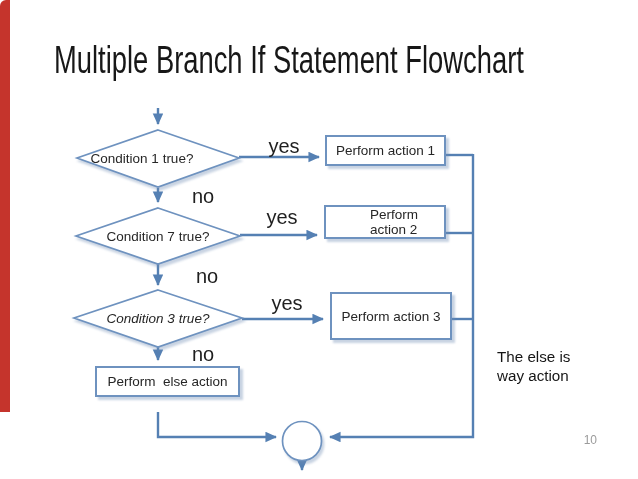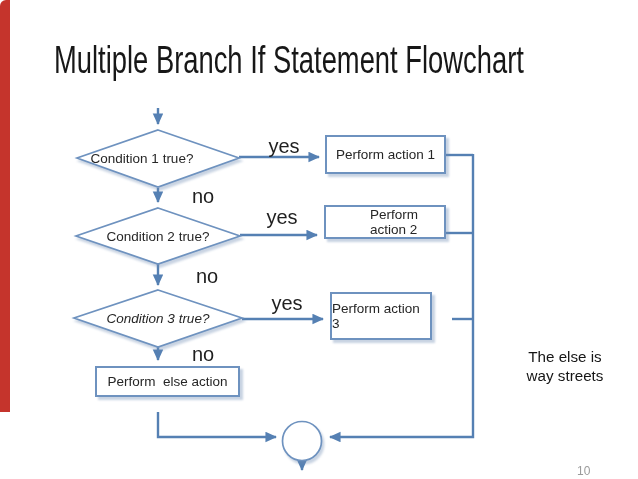--- a/index.html
+++ b/index.html
@@ -26,25 +26,25 @@
   .diamond-label{
     position:absolute;z-index:3;display:flex;align-items:center;justify-content:center;
     font-size:13.5px;color:#262626;text-align:center;
   }
   .edge-label{
     position:absolute;z-index:3;font-size:20px;color:#1f1f1f;
     display:flex;align-items:center;justify-content:center;
   }
   .note{
     position:absolute;left:497px;top:347px;width:136px;z-index:3;
-    font-size:15.2px;line-height:19.4px;color:#151515;text-align:center;
+    font-size:15.2px;line-height:19.4px;color:#151515;
   }
   .page-number{
-    position:absolute;left:577px;top:464px;width:20px;z-index:3;
-    font-size:12px;color:#9b9b9b;text-align:left;
+    position:absolute;left:577px;top:433px;width:20px;z-index:3;
+    font-size:12px;color:#9b9b9b;text-align:right;
   }
   .pre{white-space:pre;}
 </style>
 </head>
 <body>
 
 <div class="slide">
 
   <div class="accent-bar"></div>
 
@@ -74,44 +74,44 @@
     </g>
 
     <g fill="#ffffff" stroke="#6e92bf" stroke-width="1.7">
       <polygon class="shape" points="158,130 239,158 158,187 77,158"></polygon>
       <polygon class="shape" points="158,208 240,236 158,264 76,236"></polygon>
       <polygon class="shape" points="158,290 242,318 158,347 74,318"></polygon>
       <circle class="shape" cx="302" cy="441" r="19.5"></circle>
     </g>
   </svg>
 
-  <div class="action-box" style="left:325px;top:135px;width:121px;height:39px;">
+  <div class="action-box" style="left:325px;top:135px;width:121px;height:31px;">
     <span>Perform action 1</span>
   </div>
   <div class="action-box" style="left:324px;top:205px;width:122px;height:34px;padding-left:44px;">
     <span>Perform action 2</span>
   </div>
-  <div class="action-box" style="left:330px;top:292px;width:102px;height:48px;">
+  <div class="action-box" style="left:330px;top:292px;width:122px;height:48px;">
     <span>Perform action 3</span>
   </div>
   <div class="action-box pre" style="left:95px;top:366px;width:145px;height:31px;">
     <span class="pre">Perform  else action</span>
   </div>
 
   <div class="diamond-label" style="left:62px;top:146px;width:160px;height:24px;">Condition 1 true?</div>
-  <div class="diamond-label" style="left:78px;top:224px;width:160px;height:24px;">Condition 2 true?</div>
+  <div class="diamond-label" style="left:78px;top:224px;width:160px;height:24px;">Condition 7 true?</div>
   <div class="diamond-label" style="left:78px;top:306px;width:160px;height:24px;font-style:italic;">Condition 3 true?</div>
 
   <div class="edge-label" style="left:269px;top:138px;width:30px;height:16px;">yes</div>
   <div class="edge-label" style="left:267px;top:209px;width:30px;height:16px;">yes</div>
   <div class="edge-label" style="left:272px;top:295px;width:30px;height:16px;">yes</div>
   <div class="edge-label" style="left:188px;top:188px;width:30px;height:16px;">no</div>
   <div class="edge-label" style="left:192px;top:268px;width:30px;height:16px;">no</div>
   <div class="edge-label" style="left:188px;top:346px;width:30px;height:16px;">no</div>
 
   <div class="note">
     <div>The else is</div>
-    <div>way streets</div>
+    <div>way action</div>
   </div>
 
   <div class="page-number">10</div>
 
 </div>
 
 </body></html>

